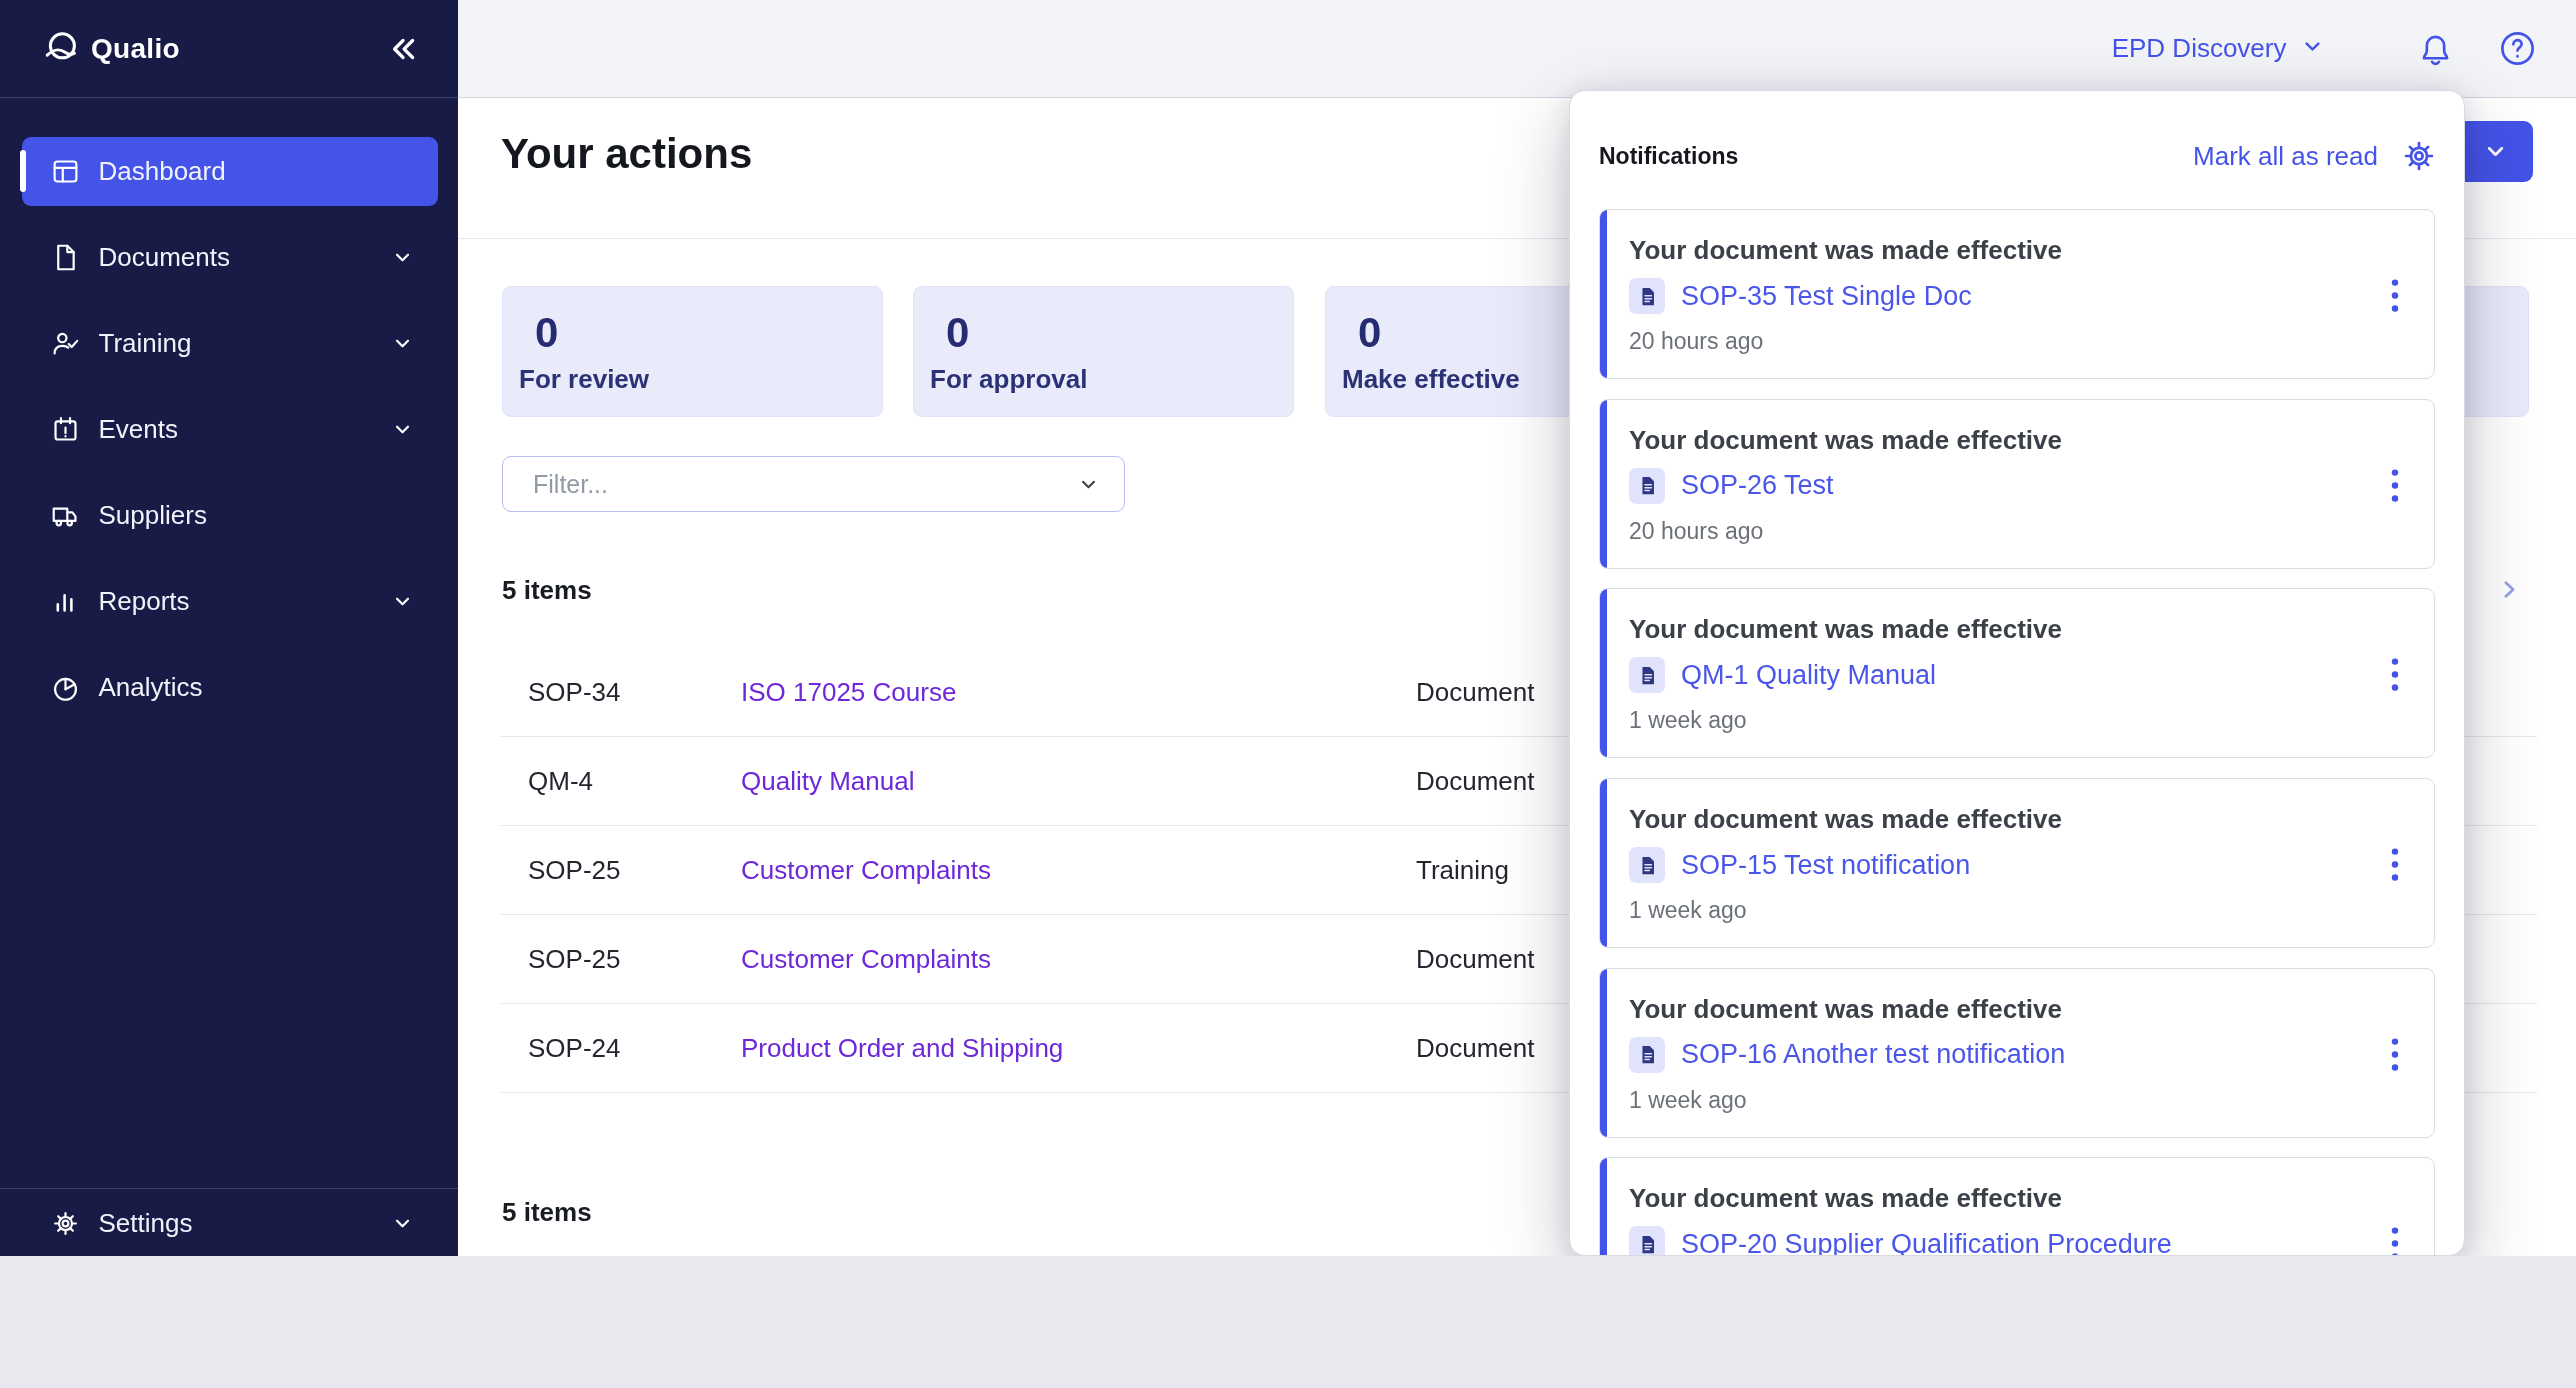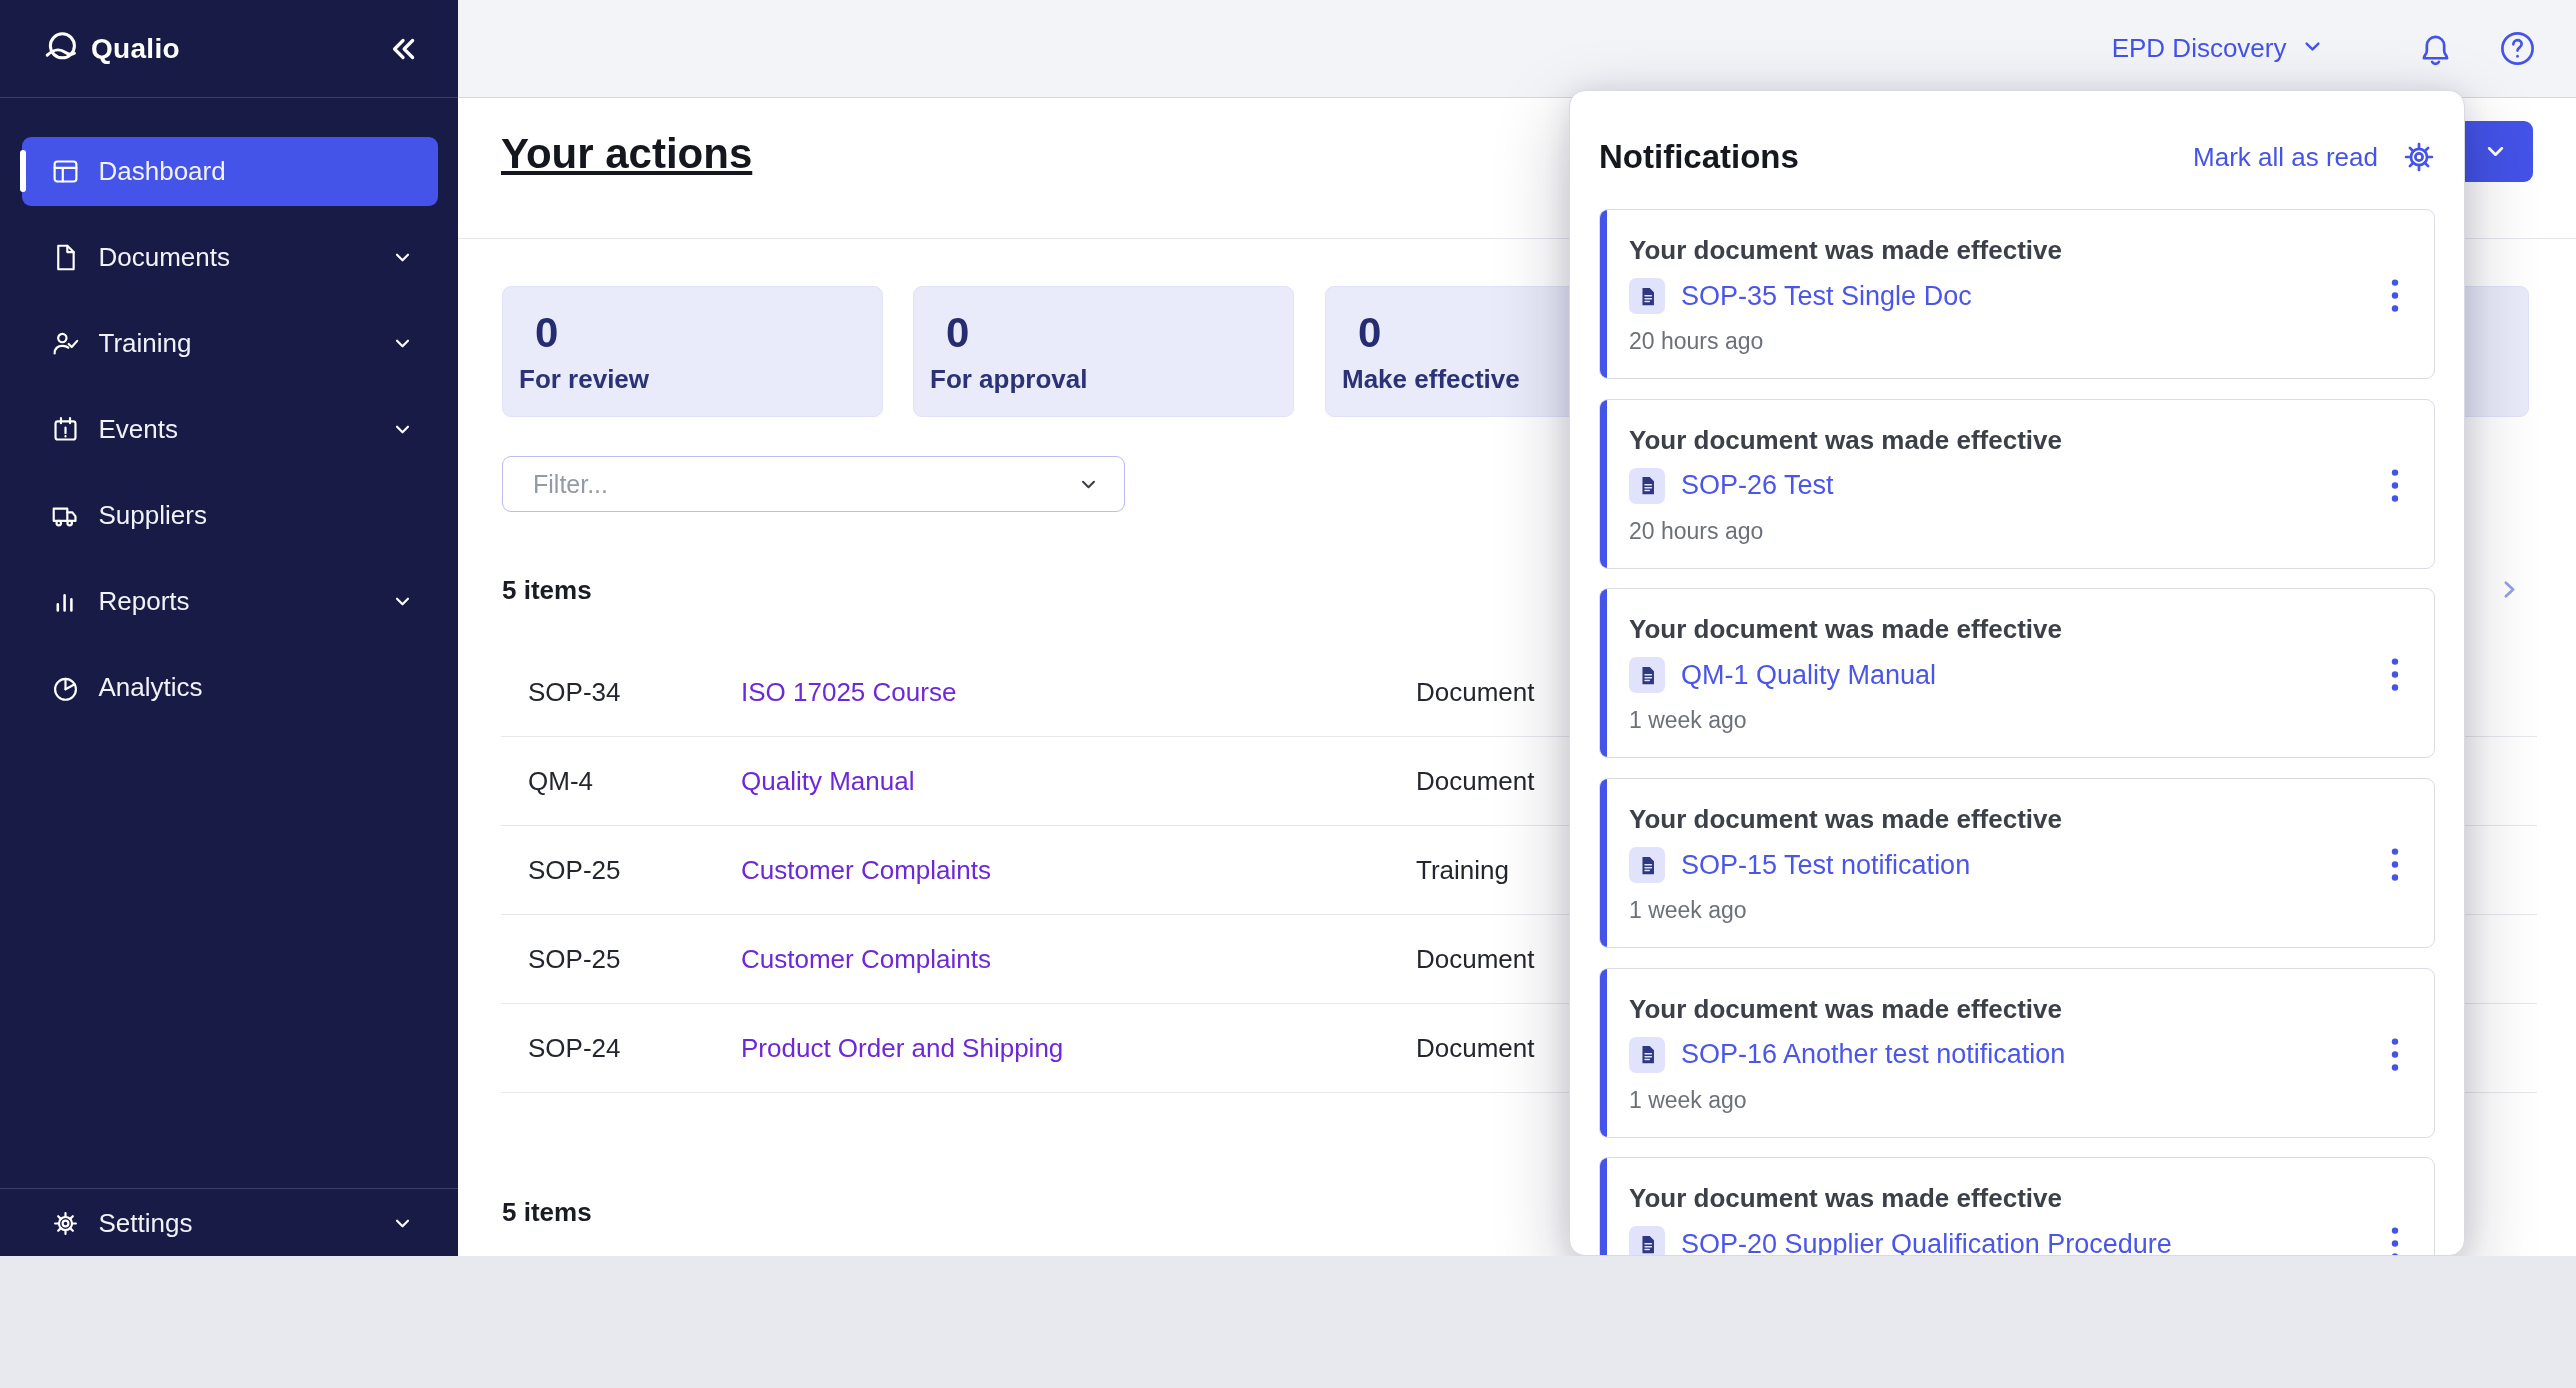--- a/index.html
+++ b/index.html
@@ -24,21 +24,21 @@
   .sidebar-divider { position:absolute; left:0; right:0; bottom:199px; height:0; border-top:0.9px solid rgba(255,255,255,.16); }
 
   
   .topbar { position:absolute; left:458px; right:0; top:0; height:98px; background:#f3f4f8; border-bottom:0.9px solid #d3d5df; display:flex; align-items:center; justify-content:flex-end; padding-right:39px; z-index:1; }
   .workspace { display:flex; align-items:flex-start; color:#4453e8; font-size:26px; font-weight:500; cursor:pointer; margin-right:47px; }
   .workspace .chev { width:27px; height:27px; margin-left:12.5px; }
   .top-icon { width:39px; height:39px; color:#4453e8; cursor:pointer; margin-left:43px; }
 
   
   .header-row { position:absolute; left:458px; right:0; top:98px; height:141px; background:#fff; border-bottom:0.9px solid #e5e6ed; z-index:1; }
-  .page-title { position:absolute; left:43px; top:32px; font-size:42px; font-weight:700; color:#15171f;text-decoration:underline; }
+  .page-title { position:absolute; left:43px; top:32px; font-size:42px; font-weight:700; color:#15171f; }
   .create-btn { position:absolute; right:43px; top:23px; width:234px; height:61px; background:#4453e8; border-radius:9px; color:#fff; display:flex; align-items:center; justify-content:flex-end; padding-right:23px; cursor:pointer; }
   .create-btn .partial-label { font-size:25px; font-weight:500; margin-right:23px; }
   .create-btn .chev { width:29px; height:29px; }
 
   
   .content { position:absolute; left:458px; right:0; top:240px; bottom:0; background:#fff; z-index:1; }
   .stat-card { position:absolute; top:46px; width:381px; height:131px; background:#e9ebfa; border:0.9px solid #dfe2f8; border-radius:9px; padding:21.5px 32px; cursor:pointer; }
   .stat-value { font-size:42px; font-weight:800; color:#252c72; line-height:1.15; }
   .stat-label { position:absolute; left:16px; bottom:21.5px; font-size:26px; font-weight:600; color:#2b3276; }
   .filter-box { position:absolute; left:44px; top:216px; width:623px; height:56px; border:1.8px solid #b7bdf1; border-radius:9px; background:#fff; display:flex; align-items:center; padding:0 23px 0 30px; }
@@ -49,21 +49,21 @@
   .items-chevron { position:absolute; right:52px; top:335px; width:29px; height:29px; color:#96a0ea; cursor:pointer; }
   .table { position:absolute; left:43px; right:39px; top:408px; }
   .thead { height:77px; background:#f3f4f6; display:grid; grid-template-columns:213px 675px 1fr; align-items:center; padding-left:27px; font-size:26px; font-weight:700; color:#23262e; }
   .trow { height:89px; display:grid; grid-template-columns:213px 675px 1fr; align-items:center; padding-left:27px; border-bottom:1.8px solid #e6e7eb; font-size:26px; color:#23262e; }
   .cell-link { color:#6d28d9; cursor:pointer; justify-self:start; }
   .items-count-bottom { position:absolute; left:44px; top:957px; font-size:26px; font-weight:700; color:#191c23; }
 
   
   .notif-panel { position:absolute; left:1569px; top:90px; width:896px; height:1166px; background:#fff; border:0.9px solid #d8dae2; border-radius:16px; box-shadow:0 25px 72px rgba(18,20,48,.25), 0 3.6px 27px rgba(18,20,48,.10); z-index:10; overflow:hidden; }
   .notif-header { position:absolute; left:29px; right:27px; top:47px; display:flex; align-items:center; }
-  .notif-title { font-size:33px; font-weight:700; color:#15181f; }
+  .notif-title { font-size:23px; font-weight:700; color:#15181f; }
   .mark-all { margin-left:auto; font-size:26px; font-weight:500; color:#4453e8; cursor:pointer; }
   .notif-gear { width:36px; height:36px; color:#4453e8; margin-left:23px; cursor:pointer; }
   .notif-list { position:absolute; left:29px; right:29px; top:118px; }
   .notif-card { position:relative; height:170px; margin-bottom:19.7px; border:1.8px solid #dadce4; border-radius:9px; background:#fff; overflow:hidden; }
   .notif-accent { position:absolute; left:0; top:0; bottom:0; width:7.2px; background:#4453e8; }
   .notif-card-title { position:absolute; left:29px; top:25px; font-size:26px; font-weight:600; color:#3b4049; }
   .doc-row { position:absolute; left:29px; top:68px; display:flex; align-items:center; cursor:pointer; }
   .doc-badge { width:36px; height:36px; border-radius:7.2px; background:#e0e3fb; display:flex; align-items:center; justify-content:center; flex:none; }
   .doc-badge svg { width:23px; height:23px; }
   .doc-link { font-size:27px; font-weight:500; color:#4a55e9; margin-left:16px; }

